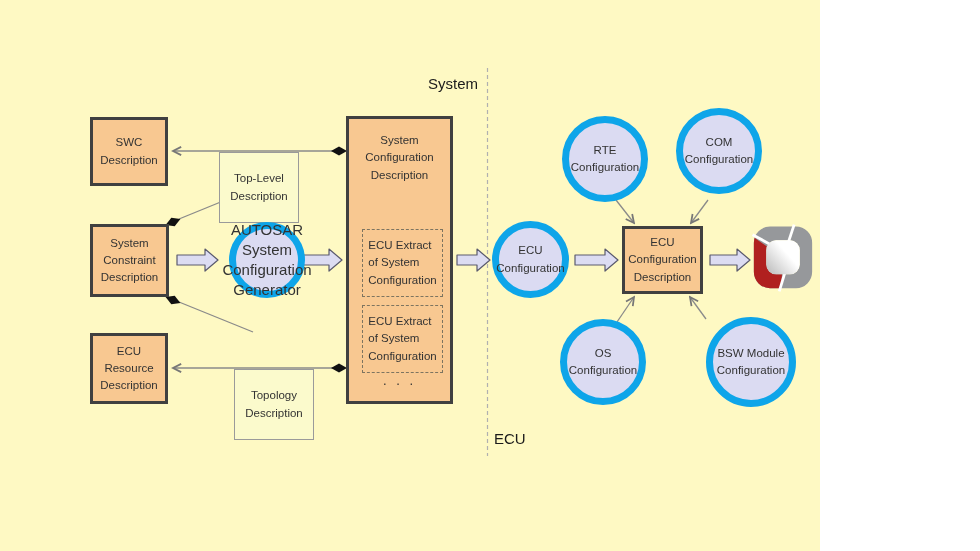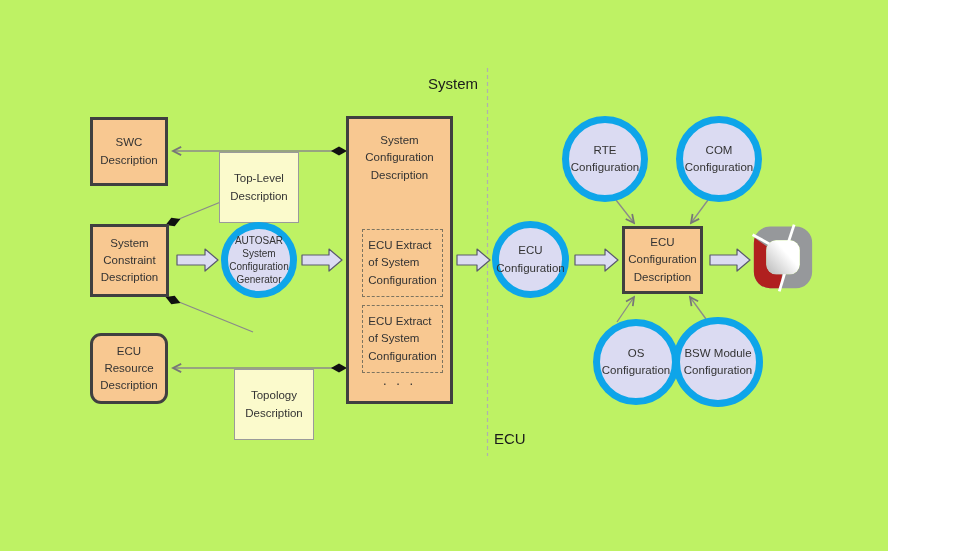--- a/index.html
+++ b/index.html
@@ -1,35 +1,35 @@
 <!DOCTYPE html>
 <html><head>
 <meta charset="utf-8">
 <style>
   html,body{margin:0;padding:0;background:#fff;}
   #canvas{
-    position:relative;width:888px;height:551px;background:#bef264;overflow:hidden;
+    position:relative;width:820px;height:551px;background:#fef9c3;overflow:hidden;
     font-family:"Liberation Sans","DejaVu Sans",sans-serif;color:#2f2f2f;
   }
   #wires{position:absolute;left:0;top:0;width:980px;height:551px;}
   .shape{
     position:absolute;display:flex;align-items:center;justify-content:center;
     text-align:center;white-space:pre-line;font-size:11.5px;line-height:1.5;color:#333;
     box-sizing:border-box;
   }
   .orange{background:#F8C891;border:3px solid #404040;}
   .yellow{background:#FBFACC;border:1px solid #9a9a9a;margin-top:36px;}
   .circle{background:#DBDBF2;border:7px solid #0ea5e9;border-radius:50%;}
   .dashedbox{
     position:absolute;display:flex;align-items:center;justify-content:center;
     text-align:left;white-space:pre-line;font-size:11.5px;line-height:1.5;
     border:1.6px dashed #7d7460;box-sizing:border-box;color:#333;
   }
   #sysconfig{align-items:flex-start;padding-top:13px;}
-  #autosar{font-size:10px;line-height:1.32;}
+  #autosar{font-size:15px;line-height:1.32;margin-left:8px;}
   .region-label{position:absolute;font-size:15px;color:#1b1b1b;}
   #system-label{left:420px;top:75px;width:58px;text-align:right;}
   #ecu-label{left:494px;top:430px;}
   #ellipsis{
     position:absolute;left:0;top:252px;width:100%;text-align:center;
     font-size:13px;letter-spacing:3px;color:#333;
   }
   
   #logo{position:absolute;left:752px;top:223px;width:170px;height:72px;}
   #logo-icon{position:absolute;left:0;top:1px;}
@@ -89,21 +89,21 @@
   <div class="region-label" id="system-label">System</div>
   <div class="region-label" id="ecu-label">ECU</div>
 
   <div class="shape orange" style="left:90px;top:117px;width:78px;height:69px;">SWC
 Description</div>
   <div class="shape yellow" style="left:219px;top:116px;width:80px;height:71px;">Top-Level
 Description</div>
   <div class="shape orange" style="left:90px;top:224px;width:79px;height:73px;">System
 Constraint
 Description</div>
-  <div class="shape orange" style="left:90px;top:333px;width:78px;height:71px;border-radius:11px;">ECU Resource
+  <div class="shape orange" style="left:90px;top:333px;width:78px;height:71px;">ECU Resource
 Description</div>
   <div class="shape yellow" style="left:234px;top:333px;width:80px;height:71px;">Topology
 Description</div>
 
   <div class="shape circle" style="left:221px;top:222px;width:76px;height:76px;" id="autosar">AUTOSAR
 System
 Configuration
 Generator</div>
 
   <div class="shape orange" style="left:346px;top:116px;width:107px;height:288px;" id="sysconfig">
@@ -120,25 +120,25 @@
   </div>
 
   <div class="shape circle" style="left:492px;top:221px;width:77px;height:77px;">ECU
 Configuration</div>
   <div class="shape orange" style="left:622px;top:226px;width:81px;height:68px;">ECU
 Configuration
 Description</div>
 
   <div class="shape circle" style="left:562px;top:116px;width:86px;height:86px;">RTE
 Configuration</div>
-  <div class="shape circle" style="left:676px;top:116px;width:86px;height:86px;">COM
+  <div class="shape circle" style="left:676px;top:108px;width:86px;height:86px;">COM
 Configuration</div>
-  <div class="shape circle" style="left:593px;top:319px;width:86px;height:86px;">OS
+  <div class="shape circle" style="left:560px;top:319px;width:86px;height:86px;">OS
 Configuration</div>
-  <div class="shape circle" style="left:673px;top:317px;width:90px;height:90px;">BSW Module
+  <div class="shape circle" style="left:706px;top:317px;width:90px;height:90px;">BSW Module
 Configuration</div>
 
   <div id="logo">
     <svg id="logo-icon" width="62" height="68" viewBox="0 0 100 108" preserveAspectRatio="none">
       <defs>
         <linearGradient id="innerGrad" x1="1" y1="0.1" x2="0" y2="1">
           <stop offset="0.35" stop-color="#ffffff"></stop>
           <stop offset="1" stop-color="#b9b9b9"></stop>
         </linearGradient>
         <clipPath id="redWedge">

